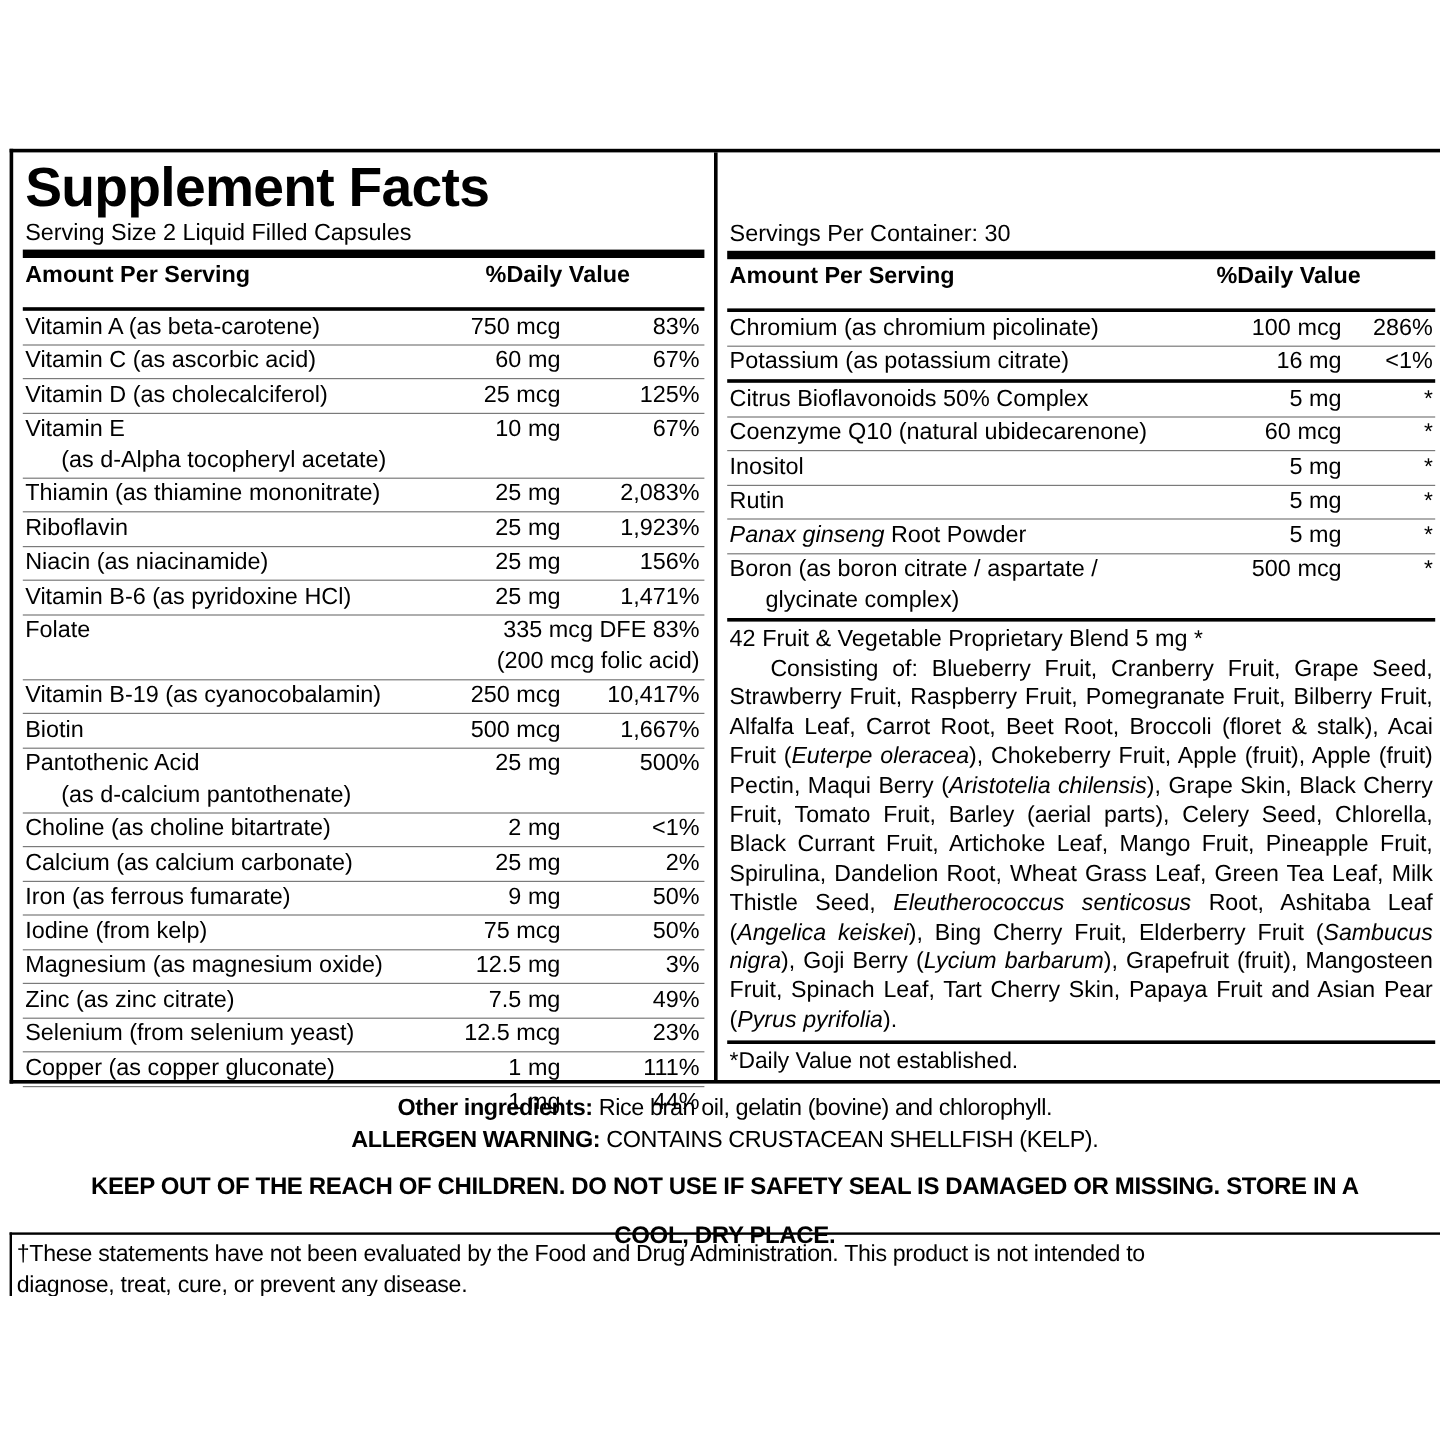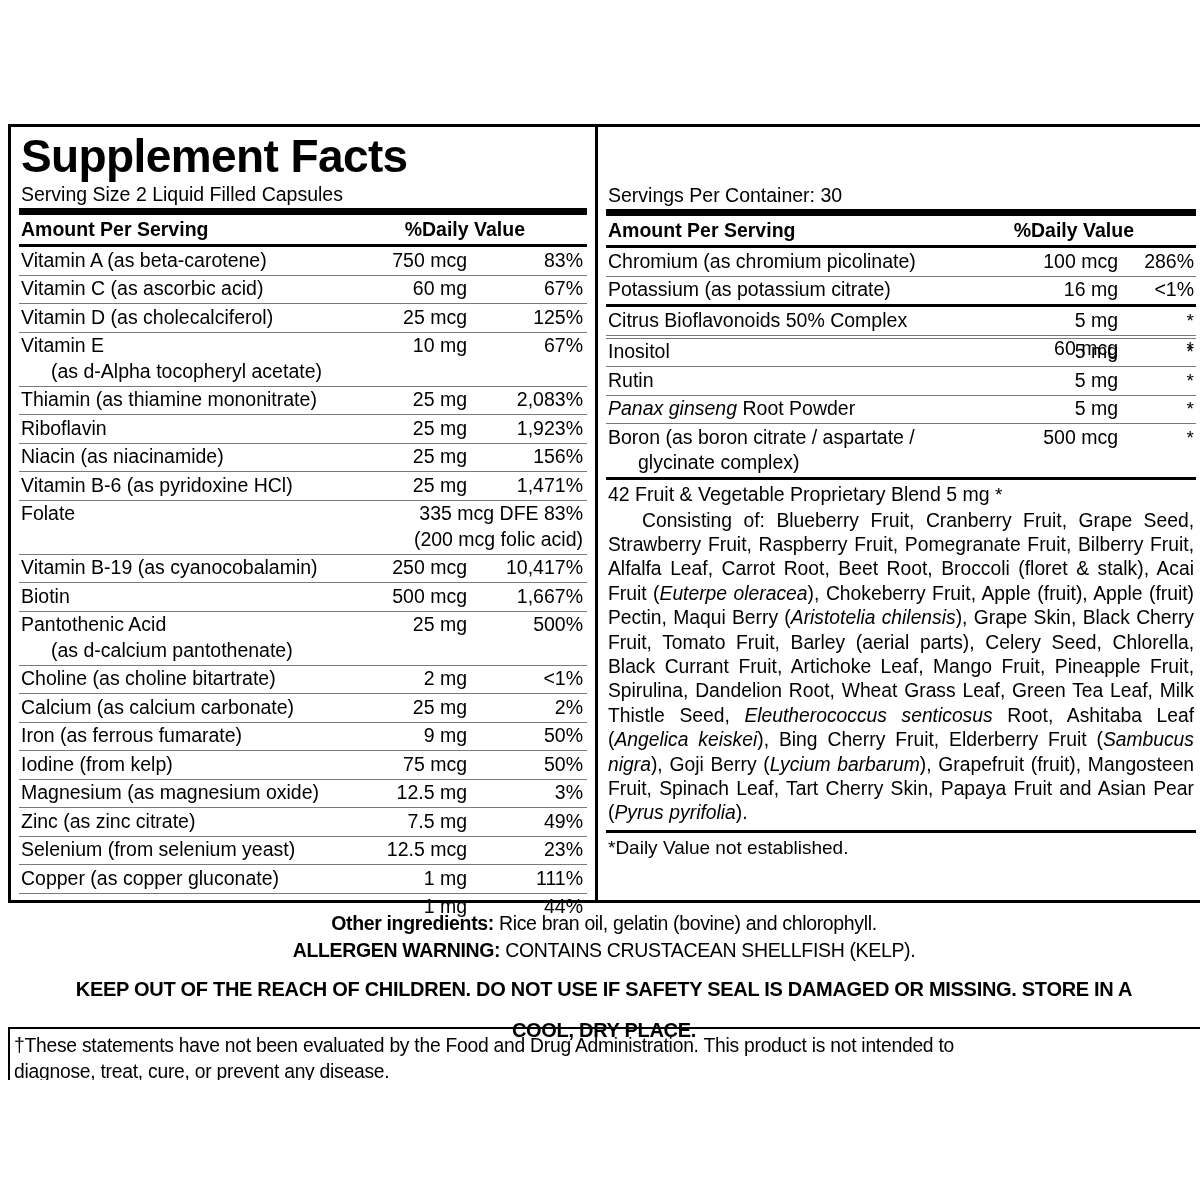--- a/index.html
+++ b/index.html
@@ -65,21 +65,21 @@
   .rule-med   { height: 3px;  background: #000; margin: 0; }
   .rule-thin  { height: 1px;  background: #7a7a7a; }
 
   
   .hdr {
     display: flex;
     align-items: baseline;
     font-size: 19.5px;
     font-weight: bold;
     line-height: 26px;
-    padding: 1px 0 2px 2px;
+    padding: 1px 0 14px 2px;
   }
   .hdr .h-left  { flex: 1 1 auto; white-space: nowrap; }
   .hdr .h-right { flex: 0 0 auto; white-space: nowrap; }
   #col-left  .hdr .h-right { margin-right: 62px; }
   #col-right .hdr .h-right { margin-right: 62px; }
 
   
   .row {
     position: relative;
     font-size: 19.5px;
@@ -270,21 +270,21 @@
           <div class="row"><span class="nm">Chromium (as chromium picolinate)</span><span class="amt">100 mcg</span><span class="dv">286%</span></div>
           <div class="rule-thin"></div>
           <div class="row"><span class="nm">Potassium (as potassium citrate)</span><span class="amt">16 mg</span><span class="dv">&lt;1%</span></div>
         </div>
 
       <div class="rule-med"></div>
 
       <div id="right-rows-mid">
           <div class="row"><span class="nm">Citrus Bioflavonoids 50% Complex</span><span class="amt">5 mg</span><span class="dv star">*</span></div>
           <div class="rule-thin"></div>
-          <div class="row"><span class="amt">60 mcg</span><span class="dv star">*</span></div>
+          <div class="row"><span class="nm">Coenzyme Q10 (natural ubidecarenone)</span><span class="amt">60 mcg</span><span class="dv star">*</span></div>
           <div class="rule-thin"></div>
           <div class="row"><span class="nm">Inositol</span><span class="amt">5 mg</span><span class="dv star">*</span></div>
           <div class="rule-thin"></div>
           <div class="row"><span class="nm">Rutin</span><span class="amt">5 mg</span><span class="dv star">*</span></div>
           <div class="rule-thin"></div>
           <div class="row"><span class="nm"><i>Panax ginseng</i> Root Powder</span><span class="amt">5 mg</span><span class="dv star">*</span></div>
           <div class="rule-thin"></div>
           <div class="row"><span class="nm">Boron (as boron citrate / aspartate /</span><span class="amt">500 mcg</span><span class="dv star">*</span><span class="sub">glycinate complex)</span></div>
         </div>
 

